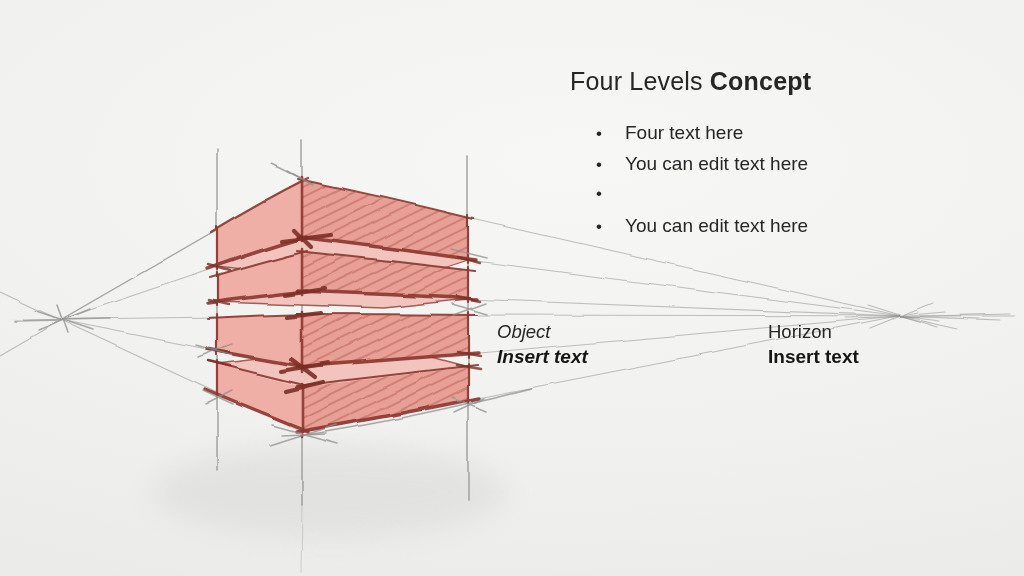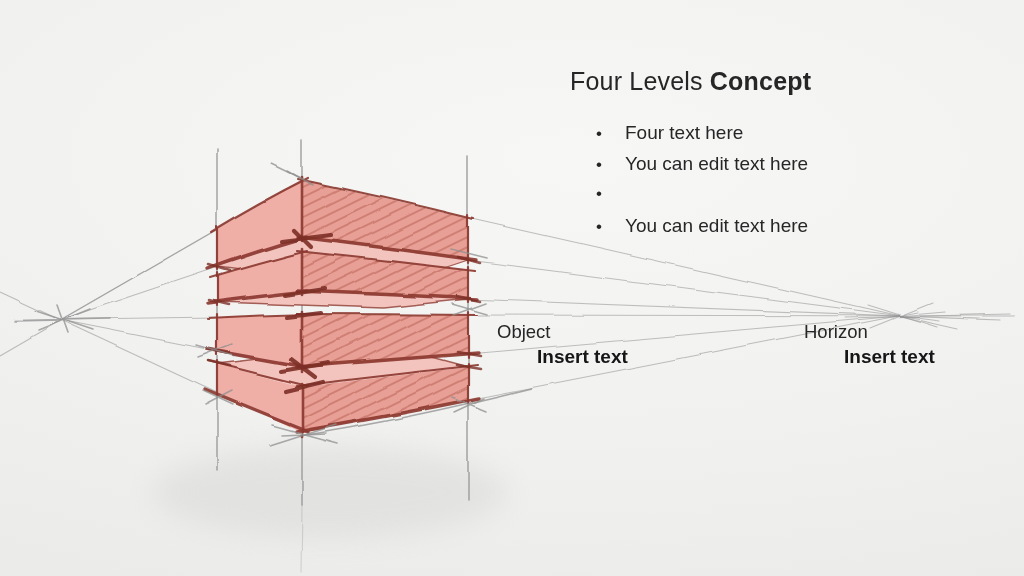--- a/index.html
+++ b/index.html
@@ -31,23 +31,23 @@
   .title{
     position:absolute;left:570px;top:67px;
     font-size:25px;color:var(--text);letter-spacing:.2px;white-space:nowrap;
   }
   .title .t-bold{font-weight:700;margin-left:.28em;}
   .bullets{position:absolute;left:596px;top:122px;color:var(--text);}
   .bullet-row{display:flex;align-items:baseline;height:31px;font-size:19px;}
   .bullet-dot{width:29px;font-size:17px;}
   .callout{position:absolute;top:321px;color:var(--text);}
   .callout .c-label{font-size:18.5px;font-weight:400;}
-  .callout .c-value{font-size:19px;font-weight:700;margin-top:3px;color:#161616;margin-left:40px;}
-  #callout-object{left:497px;}
-  #callout-horizon{left:804px;}
+  .callout .c-value{font-size:19px;font-weight:700;margin-top:3px;color:#161616;}
+  #callout-object{left:497px;font-style:italic;}
+  #callout-horizon{left:768px;}
 </style>
 </head>
 <body>
 
 <div class="slide">
 
   <svg width="1024" height="576" viewBox="0 0 1024 576" aria-hidden="true">
     <defs>
       <filter id="rough" x="-5%" y="-5%" width="110%" height="110%">
         <feTurbulence type="fractalNoise" baseFrequency="0.016" numOctaves="2" seed="7" result="n"></feTurbulence>

